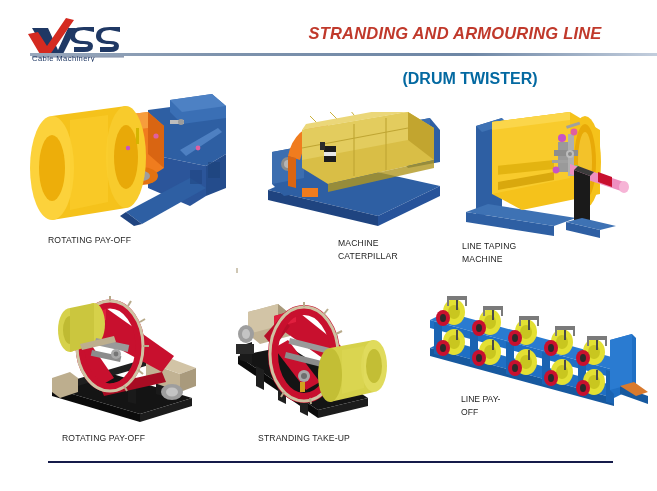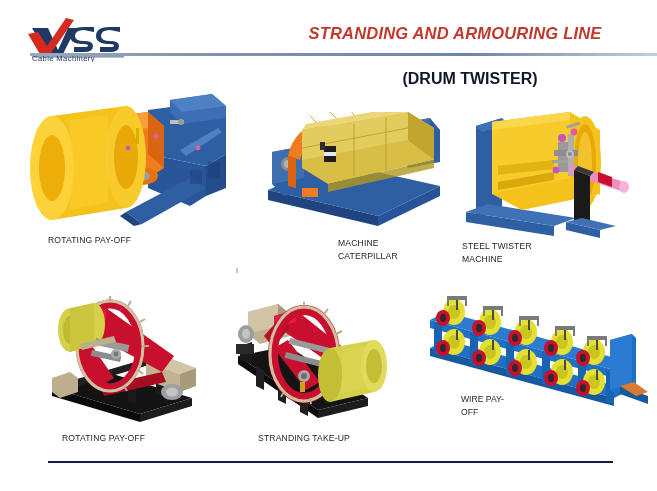--- a/index.html
+++ b/index.html
@@ -23,21 +23,21 @@
     text-align:center;
     font-size:16.5px;font-weight:bold;letter-spacing:.2px;
     color:#C0392B;
     white-space:nowrap;
     font-style:italic;
   }
   .subtitle{
     position:absolute;left:300px;top:70px;width:340px;
     text-align:center;
     font-size:16px;font-weight:bold;
-    color:#0f172a;
+    color:#0369a1;
     white-space:nowrap;
   }
   .header-rule{
     position:absolute;left:30px;top:53px;width:627px;height:3px;
     background:linear-gradient(to right,#9aa9bd 0%, #7e93ad 30%, #6d86a5 70%, #c3cedd 100%);
   }
   .footer-rule{
     position:absolute;left:48px;top:461px;width:565px;height:2px;
     background:#151b4a;
   }
@@ -194,21 +194,21 @@
       <path d="M112 56 L166 74 L166 84 L112 66 Z" fill="#EE8FC0"></path>
       <ellipse cx="166" cy="79" rx="5" ry="6" fill="#F6B4D6"></ellipse>
       <path d="M140 64 L154 69 L154 79 L140 74 Z" fill="#C8102E"></path>
 
       <path d="M116 62 L132 68 L132 116 L116 112 Z" fill="#1A1A1A"></path>
       <path d="M116 62 L132 68 L136 64 L120 58 Z" fill="#3A3A3A"></path>
       <path d="M108 114 L142 122 L142 130 L108 122 Z" fill="#2E5FA3"></path>
       <path d="M108 114 L124 110 L158 118 L142 122 Z" fill="#3E72B4"></path>
     </svg>
   </div>
-  <div class="cap" style="left:462px;top:240px;width:120px;">STEEL TWISTER
+  <div class="cap" style="left:462px;top:240px;width:120px;">LINE TAPING
 MACHINE</div>
 
   <div class="speck"></div>
 
   <div class="fig" style="left:44px;top:292px;">
     <svg width="180" height="135" viewBox="0 0 180 135">
 
       <path d="M8 96 L96 122 L148 106 L62 80 Z" fill="#141414"></path>
       <path d="M8 96 L96 122 L96 130 L8 104 Z" fill="#0B0B0B"></path>
       <path d="M96 122 L148 106 L148 114 L96 130 Z" fill="#1C1C1C"></path>
@@ -410,17 +410,17 @@
         <g transform="translate(158,86)">
           <ellipse cx="12" cy="14" rx="11" ry="13" fill="#E3E033"></ellipse>
           <ellipse cx="12" cy="14" rx="6" ry="7" fill="#C9C61F"></ellipse>
           <ellipse cx="1" cy="20" rx="7" ry="8" fill="#C8102E"></ellipse>
           <ellipse cx="1" cy="20" rx="3" ry="4" fill="#2B2B2B"></ellipse>
           <path d="M15 2 L15 12" stroke="#4A4A4A" stroke-width="2"></path>
         </g>
       </g>
     </svg>
   </div>
-  <div class="cap" style="left:461px;top:393px;width:100px;letter-spacing:0;">WIRE        PAY-
+  <div class="cap" style="left:461px;top:393px;width:100px;letter-spacing:0;">LINE        PAY-
 OFF</div>
 
   <div class="footer-rule"></div>
 </div>
 
 </body></html>

